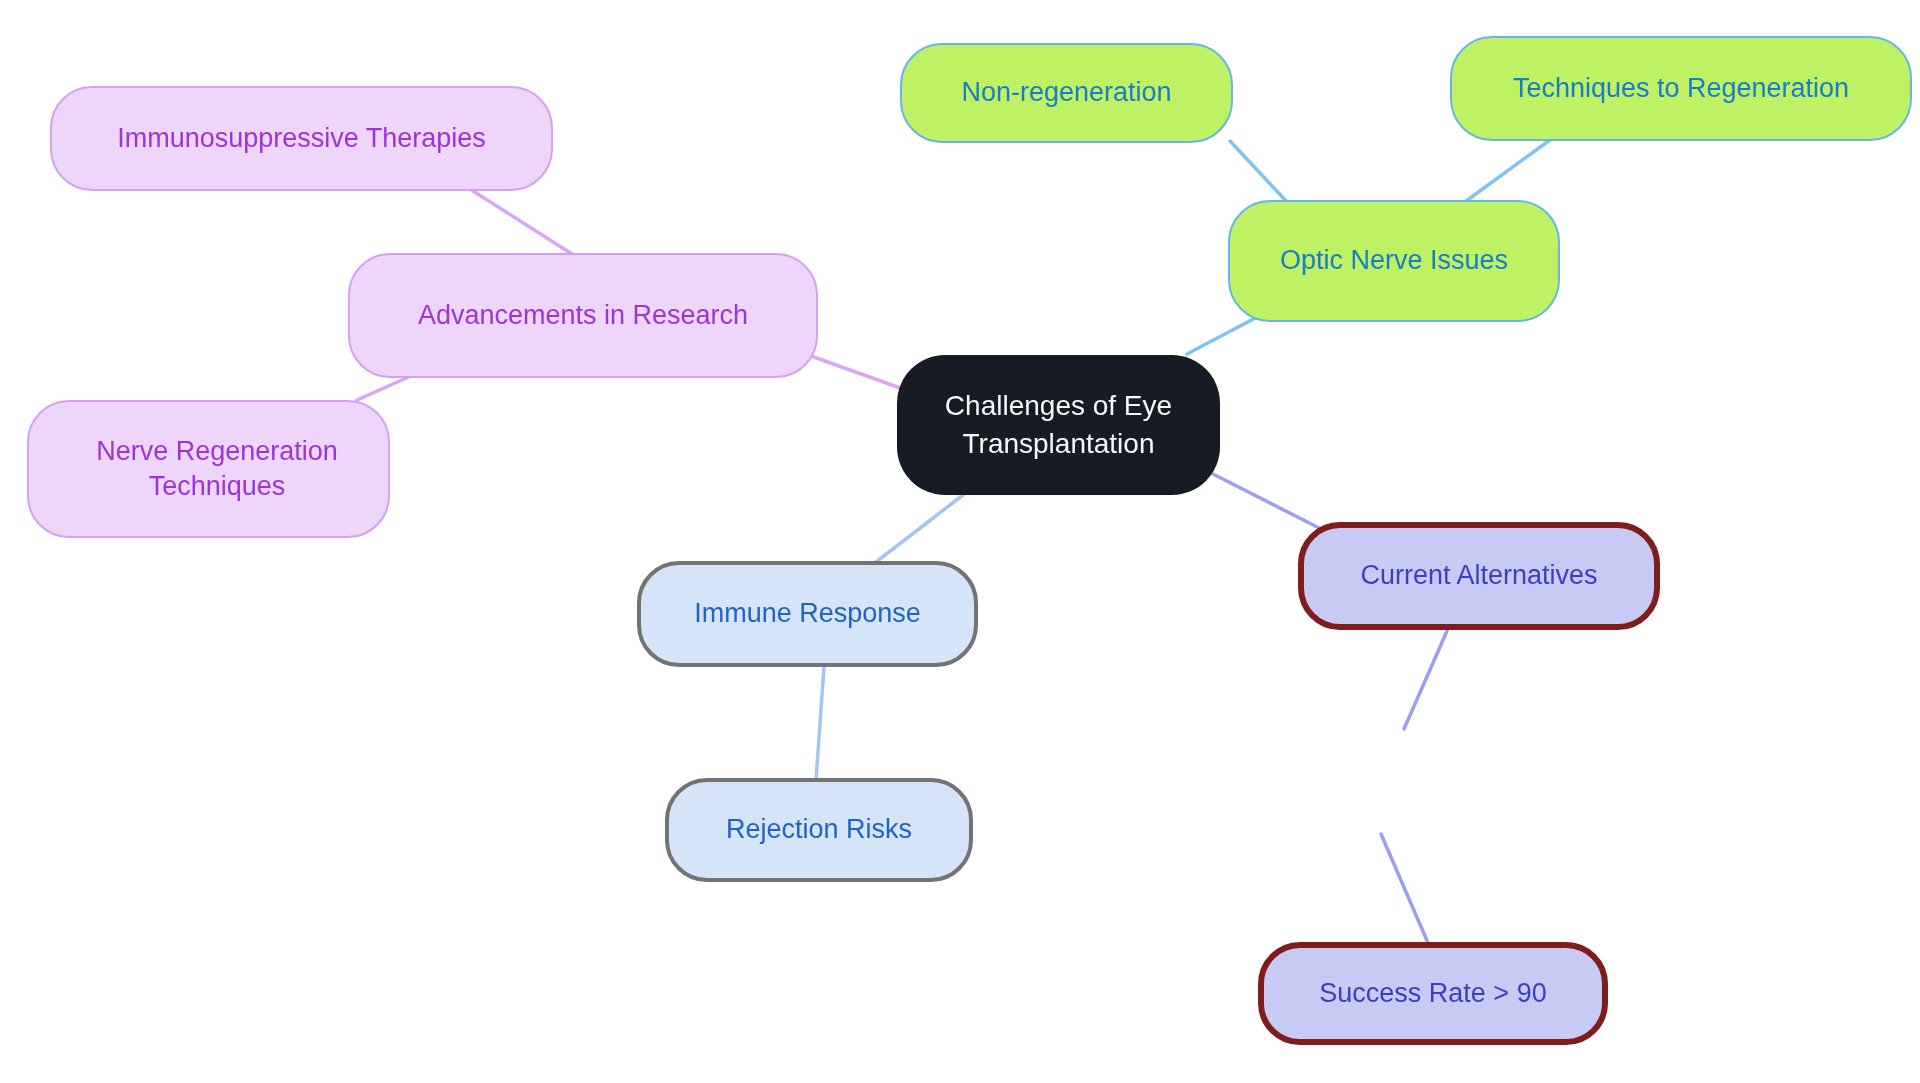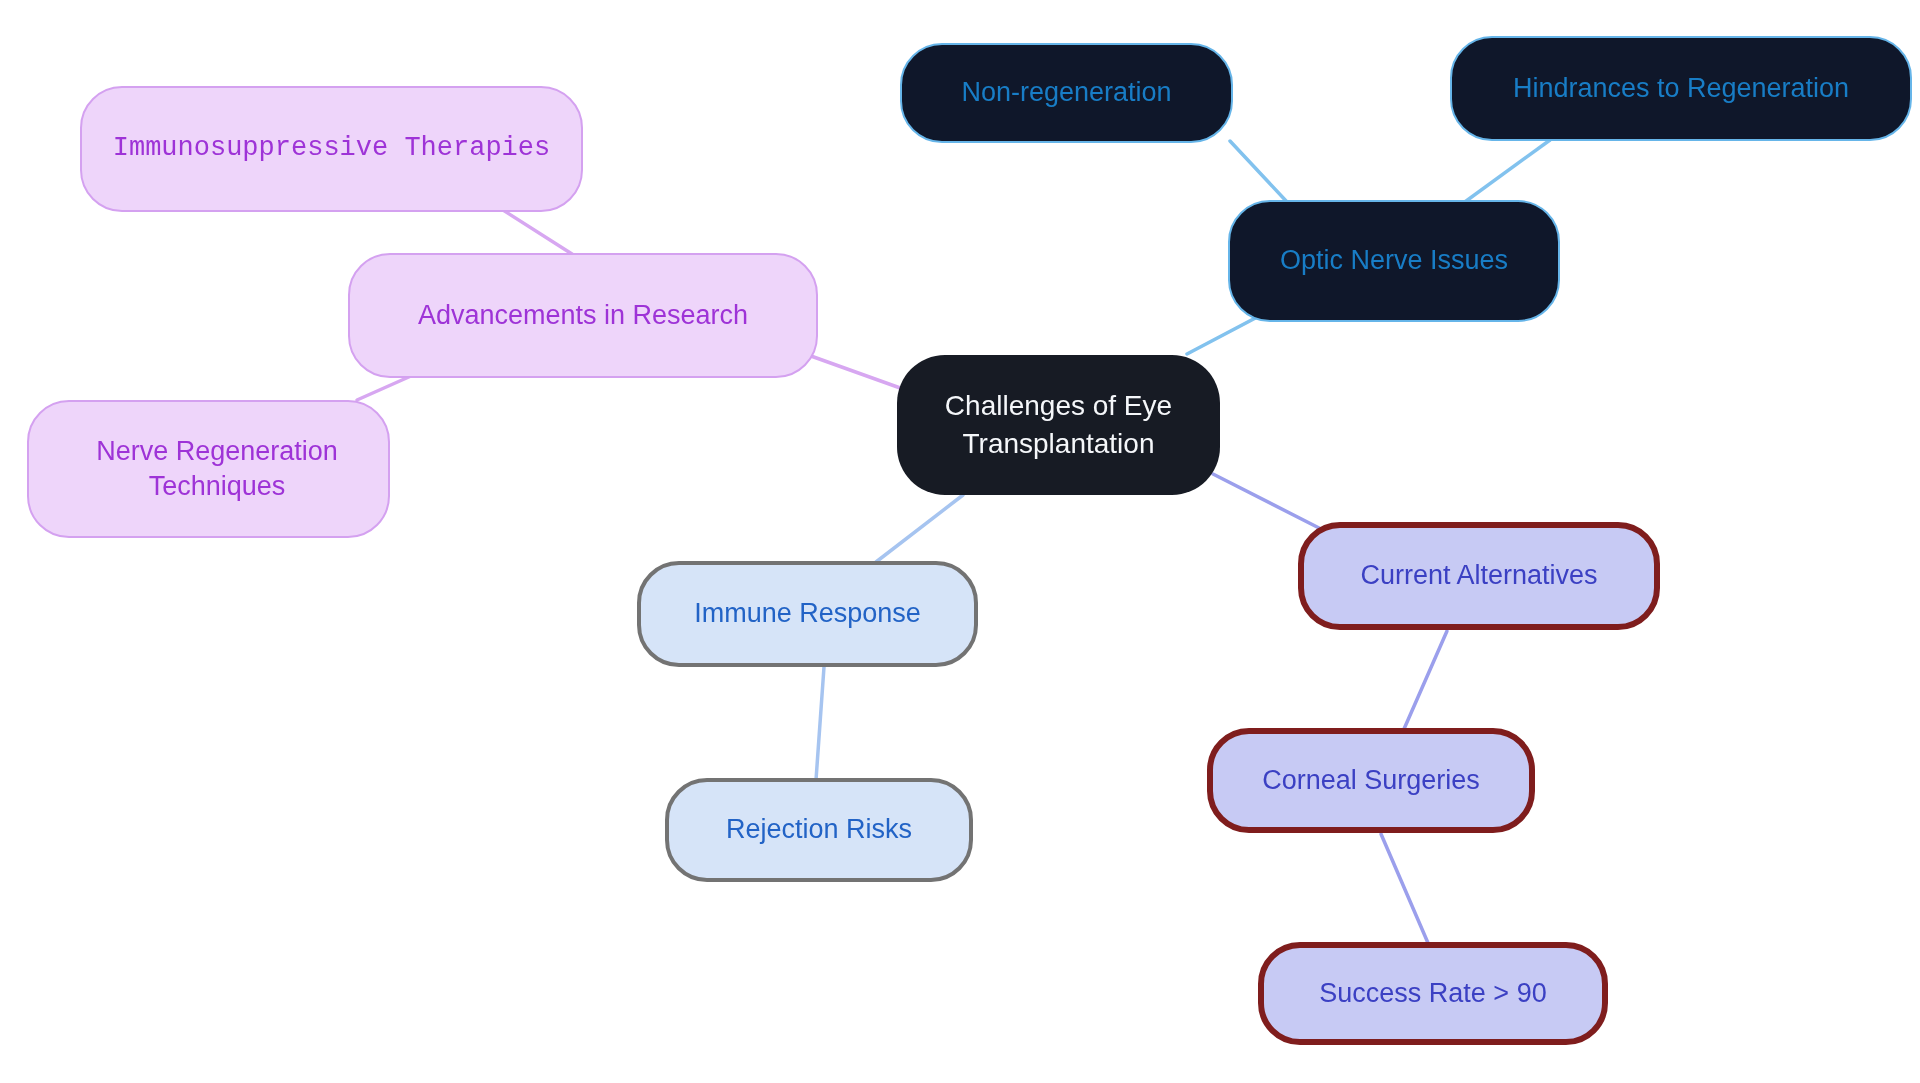--- a/index.html
+++ b/index.html
@@ -38,21 +38,21 @@
     user-select: none;
   }
   .node-root {
     background: #171b24;
     color: #f5f7fa;
     border-radius: 48px;
     font-size: 28px;
     line-height: 1.34;
     padding: 28px 22px;
   }
-  .node-sky    { background: #0f172a; border: 2px solid #66b5e9; color: #187dc6; }
+  .node-sky    { background: #bef264; border: 2px solid #66b5e9; color: #187dc6; }
   .node-purple { background: #eed5fa; border: 2px solid #d4a1f0; color: #9e33d7; }
   .node-pale   { background: #d6e4f8; border: 4px solid #737373; color: #2263c6; }
   .node-peri   { background: #c7caf4; border: 6px solid #7f1d1d; color: #3b40c3; }
 </style>
 </head>
 <body>
 
 <div id="canvas">
 
   <svg id="edges" viewBox="0 0 1920 1083" xmlns="http://www.w3.org/2000/svg">
@@ -71,28 +71,28 @@
 
   <div class="node node-root" style="left:897px; top:355px; width:323px; height:140px;">
     <span>Challenges of Eye Transplantation</span>
   </div>
 
   <div class="node node-sky" style="left:900px; top:43px; width:333px; height:100px;">
     <span>Non-regeneration</span>
   </div>
 
   <div class="node node-sky" style="left:1450px; top:36px; width:462px; height:105px;">
-    <span>Hindrances to Regeneration</span>
+    <span>Techniques to Regeneration</span>
   </div>
 
   <div class="node node-sky" style="left:1228px; top:200px; width:332px; height:122px;">
     <span>Optic Nerve Issues</span>
   </div>
 
-  <div class="node node-purple" style="left:80px; top:86px; width:503px; height:126px;font-family:Liberation Mono, monospace;">
+  <div class="node node-purple" style="left:50px; top:86px; width:503px; height:105px;">
     <span>Immunosuppressive Therapies</span>
   </div>
 
   <div class="node node-purple" style="left:348px; top:253px; width:470px; height:125px;">
     <span>Advancements in Research</span>
   </div>
 
   <div class="node node-purple" style="left:27px; top:400px; width:363px; height:138px;padding-left:43px;">
     <span>Nerve Regeneration Techniques</span>
   </div>
@@ -102,21 +102,18 @@
   </div>
 
   <div class="node node-pale" style="left:665px; top:778px; width:308px; height:104px;">
     <span>Rejection Risks</span>
   </div>
 
   <div class="node node-peri" style="left:1298px; top:522px; width:362px; height:108px;">
     <span>Current Alternatives</span>
   </div>
 
-  <div class="node node-peri" style="left:1207px; top:728px; width:328px; height:105px;">
-    <span>Corneal Surgeries</span>
-  </div>
 
   <div class="node node-peri" style="left:1258px; top:942px; width:350px; height:103px;">
     <span>Success Rate &gt; 90</span>
   </div>
 
 </div>
 
 </body></html>

